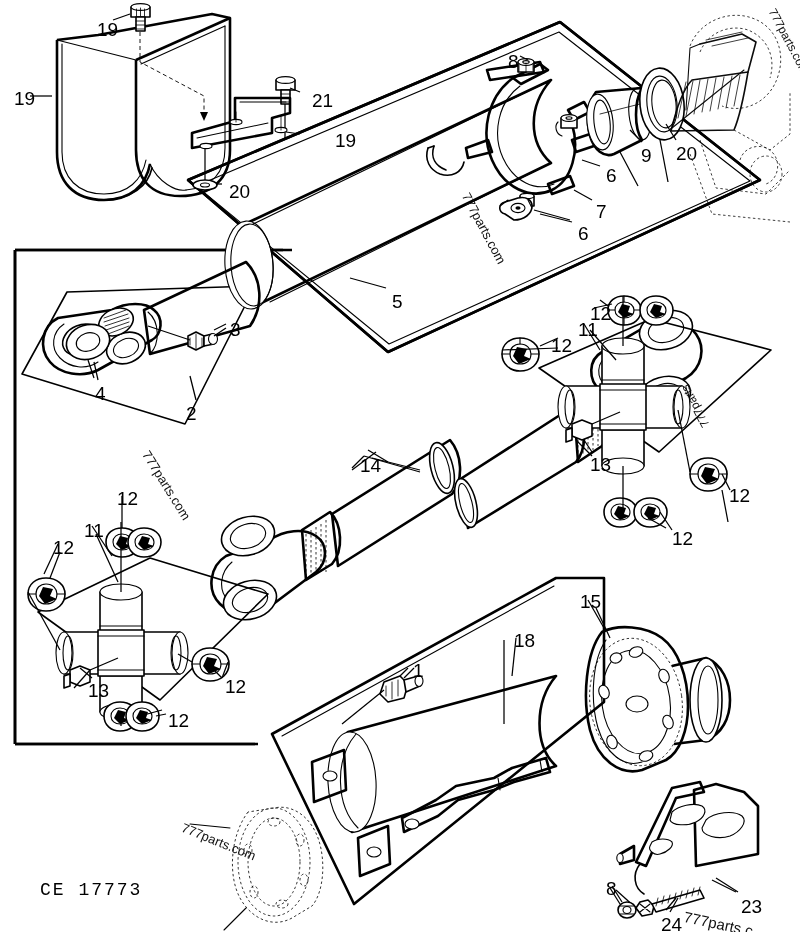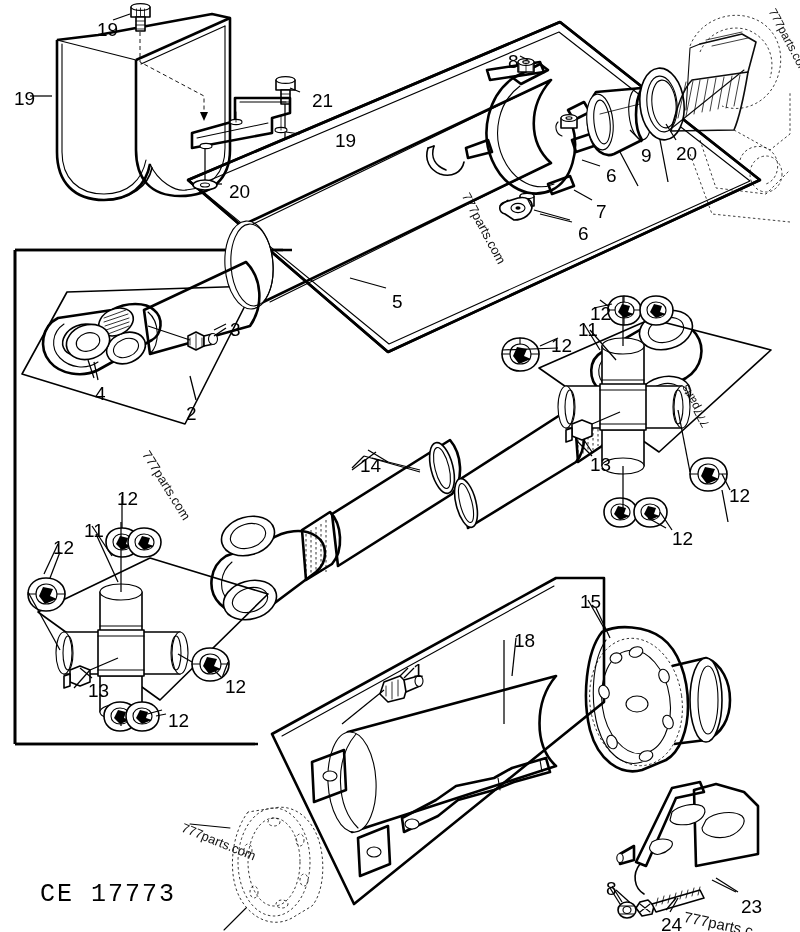--- a/index.html
+++ b/index.html
@@ -8,21 +8,21 @@
        font-family:"Liberation Sans",sans-serif;color:#000;}
   #sheet{position:relative;width:800px;height:932px;background:#ffffff;}
   #sheet svg{position:absolute;left:0;top:0;}
   .lbl{position:absolute;font-family:"Liberation Sans",sans-serif;
        font-size:19px;font-weight:400;color:#000;line-height:1;
        white-space:nowrap;user-select:none;}
   .wm{position:absolute;font-family:"Liberation Sans",sans-serif;
       font-size:13px;color:#111;white-space:nowrap;
       transform-origin:0 0;user-select:none;}
   .code{position:absolute;font-family:"Liberation Mono",monospace;
-        font-size:25px;letter-spacing:2px;color:#000;white-space:nowrap;}
+        font-size:18px;letter-spacing:2px;color:#000;white-space:nowrap;}
 </style>
 </head>
 <body>
 
 <div id="sheet">
 
 <svg width="800" height="932" viewBox="0 0 800 932" xmlns="http://www.w3.org/2000/svg">
   <defs>
     <style>
       .s{fill:none;stroke:#000;stroke-width:1.6;stroke-linejoin:round;stroke-linecap:round}

